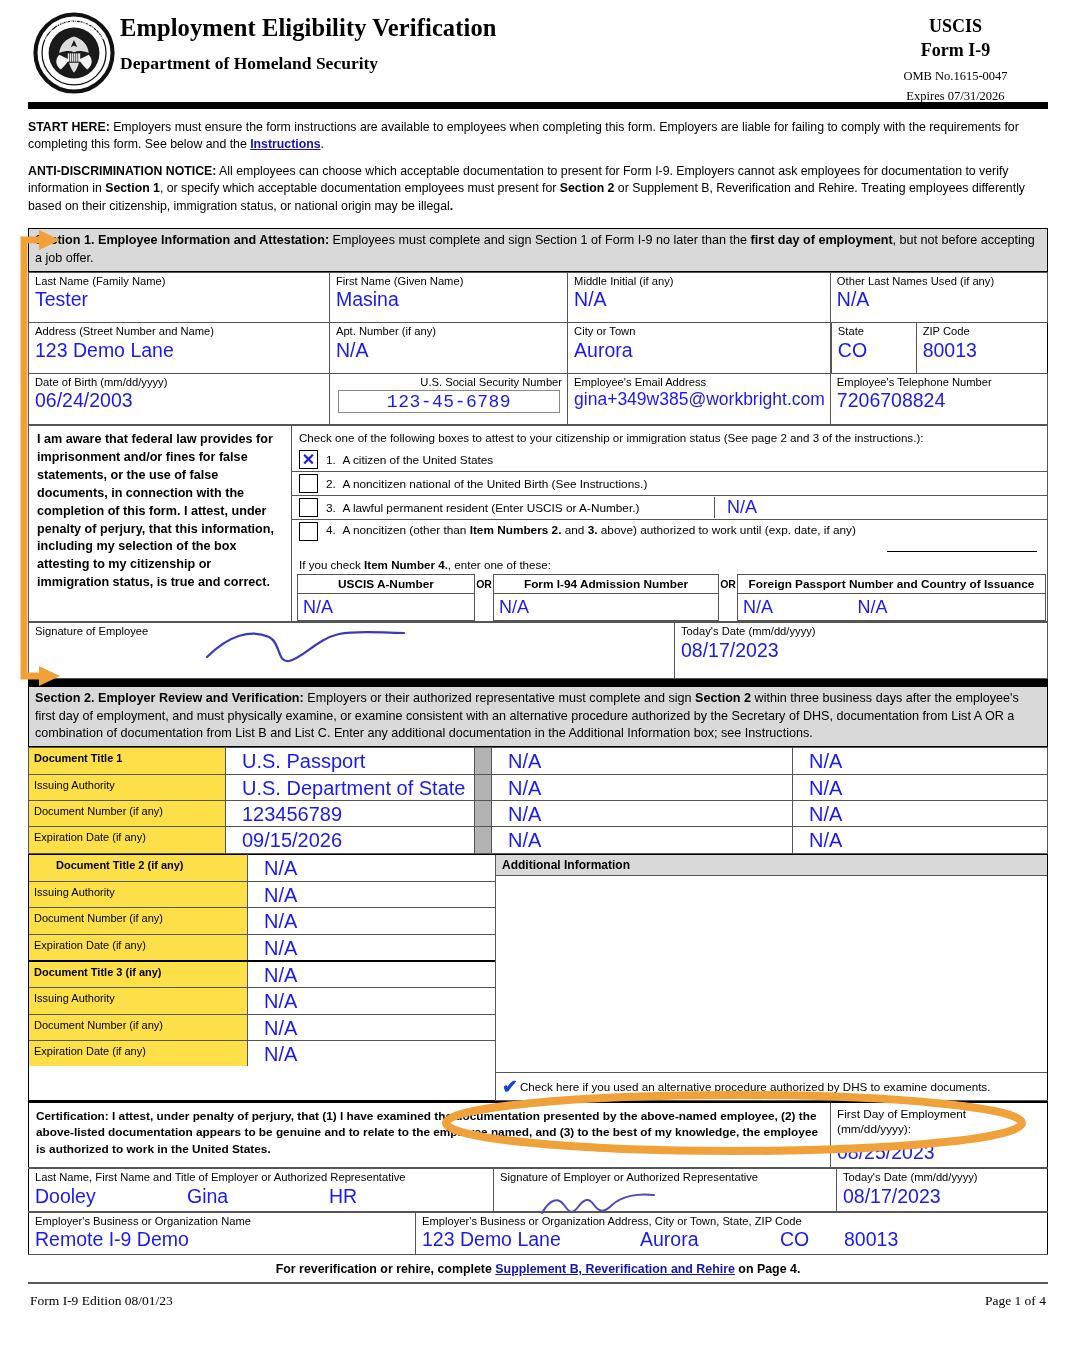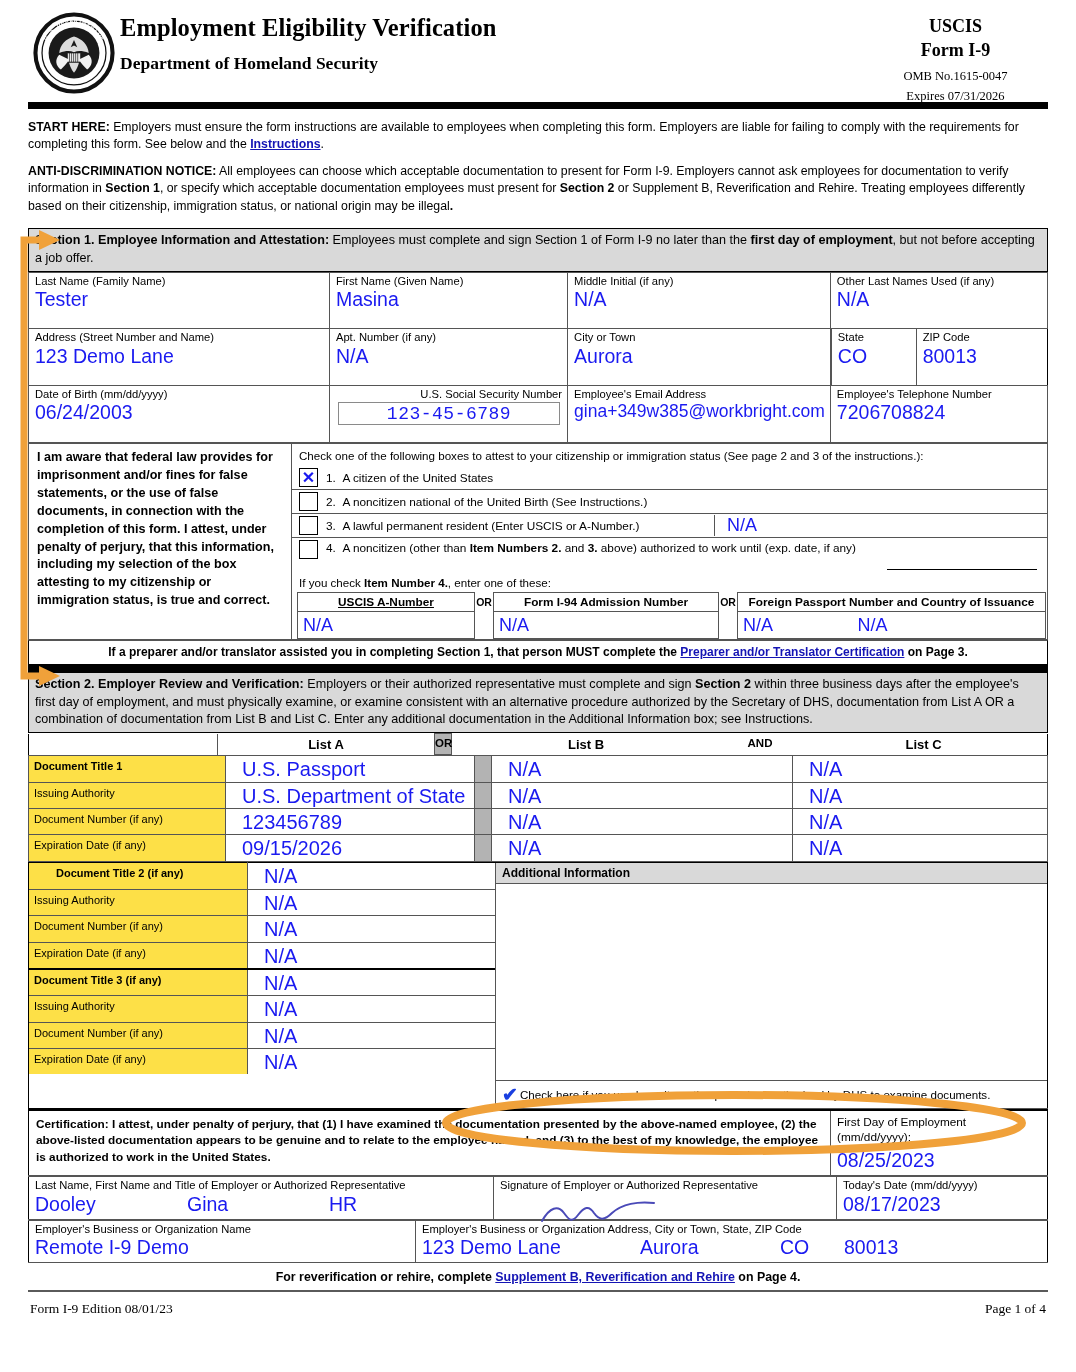--- a/index.html
+++ b/index.html
@@ -32,21 +32,21 @@
   .intro b{font-weight:bold;}
   .lnk{color:#1414b4;font-weight:bold;text-decoration:underline;}
 
   
   .tbl{border:1.6px solid #000;border-collapse:collapse;width:100%;}
   .secbar{background:#d9d9d9;border:1.6px solid #000;border-bottom:1.4px solid #000;
           font-size:12.6px;line-height:1.38;padding:3px 6px 4px 6px;}
   .secbar b{font-weight:bold;}
   .blackbar{height:8px;background:#000;}
 
-  .cell{border:1.2px solid #555;vertical-align:top;padding:2px 5px 17px 6px;position:relative;}
+  .cell{border:1.2px solid #555;vertical-align:top;padding:2px 5px 11px 6px;position:relative;}
   .lbl{font-size:11.2px;line-height:1.2;color:#000;}
   .val{color:#1a1af0;font-size:19.5px;line-height:1.12;margin-top:1px;white-space:nowrap;font-weight:400;}
   .val.sm{font-size:17.5px;}
 
   
   .attest-left{font-size:12.6px;font-weight:bold;line-height:1.42;padding:5px 8px 5px 8px;}
   .attest-right{padding:0;}
   .ck-intro{font-size:11.6px;padding:5px 6px 4px 7px;}
   .ckrow{display:flex;align-items:center;border-top:1.2px solid #555;min-height:22px;}
   .ckrow.first{border-top:none;}
@@ -283,21 +283,21 @@
           <div class="cktext" style="padding-top:3px;"><span>4.</span>&nbsp;&nbsp;<span>A noncitizen (other than </span><b>Item Numbers 2.</b><span> and </span><b>3.</b><span> above) authorized to work until (exp. date, if any)</span>
             <div class="blankline"></div>
           </div>
         </div>
 
         <div class="ifcheck"><span>If you check </span><b>Item Number 4.</b><span>, enter one of these:</span></div>
 
         <table class="subtbl" style="margin:0 0 0 0;width:calc(100% - 6px);margin-left:5px;">
           <tbody>
                 <tr>
-            <td class="sub-hd" style="width:170px;text-decoration:underline;">USCIS A-Number</td>
+            <td class="sub-hd" style="width:170px;">USCIS A-Number</td>
             <td class="orcell">OR</td>
             <td class="sub-hd" style="width:218px;">Form I-94 Admission Number</td>
             <td class="orcell">OR</td>
             <td class="sub-hd">Foreign Passport Number and Country of Issuance</td>
           </tr>
           <tr>
             <td style="height:26px;padding:0 5px;"><span class="val" style="font-size:18px;">N/A</span></td>
             <td class="orcell"></td>
             <td style="height:26px;padding:0 5px;"><span class="val" style="font-size:18px;">N/A</span></td>
             <td class="orcell"></td>
@@ -306,43 +306,44 @@
               <span class="val" style="font-size:18px;padding-left:80px;">N/A</span>
             </td>
           </tr>
         </tbody>
             </table>
       </td>
     </tr>
   </tbody>
     </table>
 
-
-  <div class="preparer">
-    <span>If a preparer and/or translator assisted you in completing Section 1, that person MUST complete the </span><a class="lnk" href="#">Preparer and/or Translator Certification</a><span> on Page 3.</span>
-  </div>
+  <table class="tbl" style="border-top:none;">
+    <tbody>
+        <tr>
+      <td class="cell sigcell" style="width:634px;">
+        <div class="lbl">Signature of Employee</div>
+        <svg class="sig-svg" style="left:170px;top:4px;" width="250" height="38">
+          <path d="M8 30 C30 8 52 2 70 10 C82 16 78 36 90 34 C104 31 118 12 140 7 C160 3 182 6 205 6" fill="none" stroke="#3a3ab4" stroke-width="2.2" stroke-linecap="round"></path>
+        </svg>
+      </td>
+      <td class="cell">
+        <div class="lbl">Today's Date (mm/dd/yyyy)</div>
+        <div class="val">08/17/2023</div>
+      </td>
+    </tr>
+  </tbody>
+    </table>
+
 
   <div class="blackbar"></div>
 
   <div class="secbar" style="border-top:none;">
     <b>Section 2. Employer Review and Verification:</b><span> Employers or their authorized representative must complete and sign </span><b>Section 2</b><span> within three business days after the employee's first day of employment, and must physically examine, or examine consistent with an alternative procedure authorized by the Secretary of DHS, documentation from List A OR a combination of documentation from List B and List C.  Enter any additional documentation in the Additional Information box; see Instructions.</span>
   </div>
 
-  <table class="s2tbl" style="border-top:none;border-bottom:none;">
-    <tbody>
-        <tr>
-      <td style="width:186px;border:none;border-right:1.2px solid #555;"></td>
-      <td class="lsthd" style="border:none;border-right:none;width:216px;">List A</td>
-      <td class="gaps lsthd-sm" style="background:#b3b3b3;">OR</td>
-      <td class="lsthd" style="border:none;width:268px;">List B</td>
-      <td class="lsthd-sm" style="border:none;width:80px;">AND</td>
-      <td class="lsthd" style="border:none;">List C</td>
-    </tr>
-  </tbody>
-    </table>
 
   <table class="s2tbl" style="border-top:1.6px solid #000;">
     <tbody>
       <tr>
         <td class="s2lbl b">Document Title 1</td>
         <td class="s2val" style="width:216px;">
             <div class="val">U.S. Passport</div>
           </td>
         <td class="gaps"></td>
         <td class="s2val" style="width:268px;">

